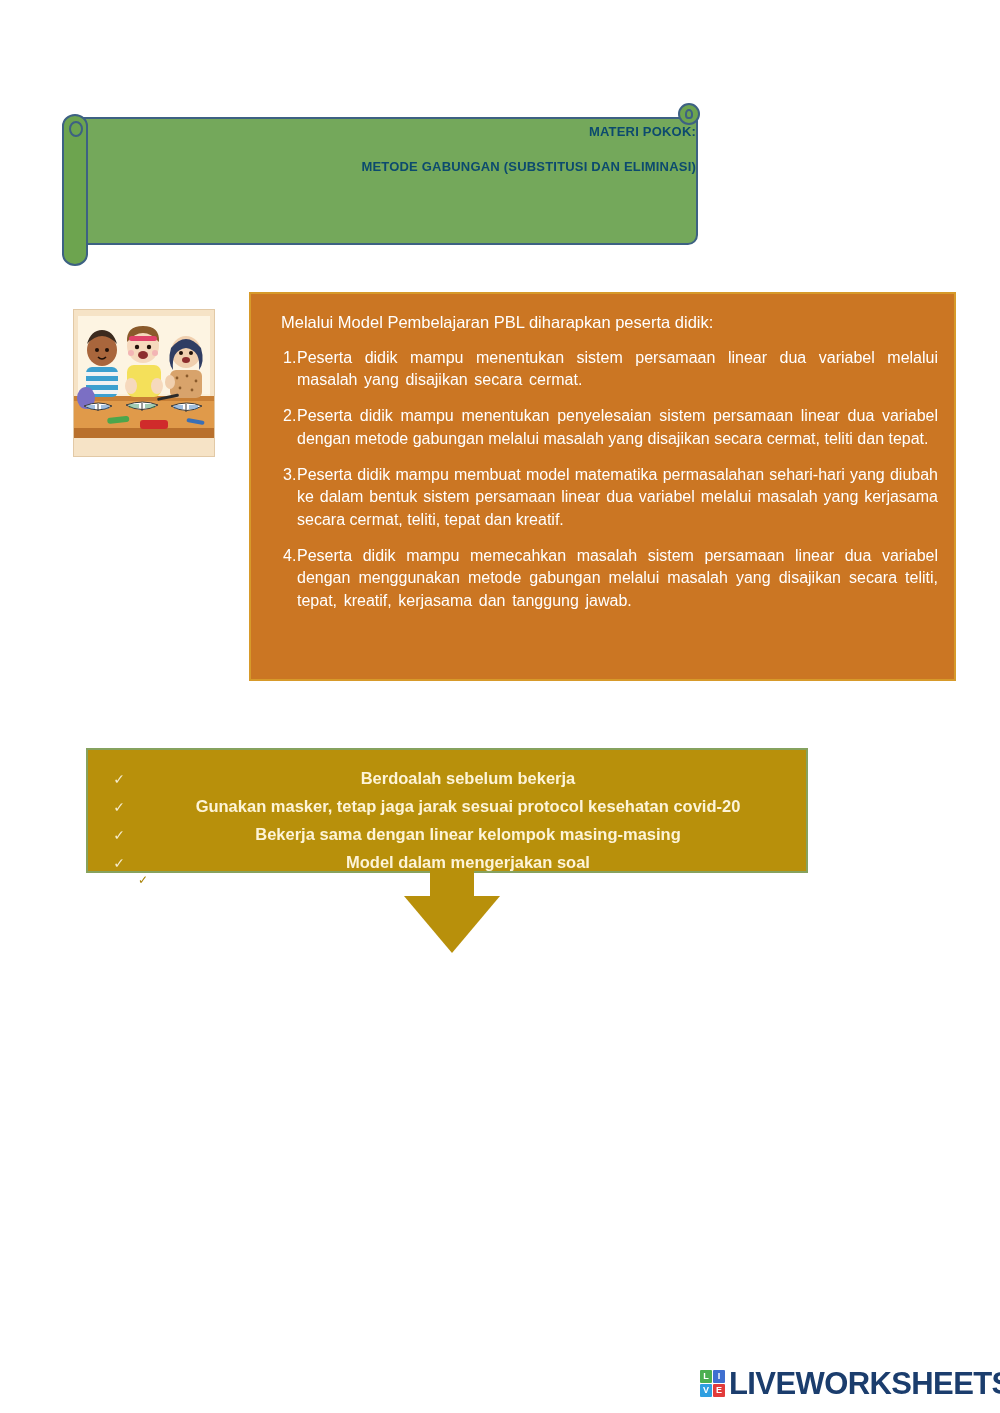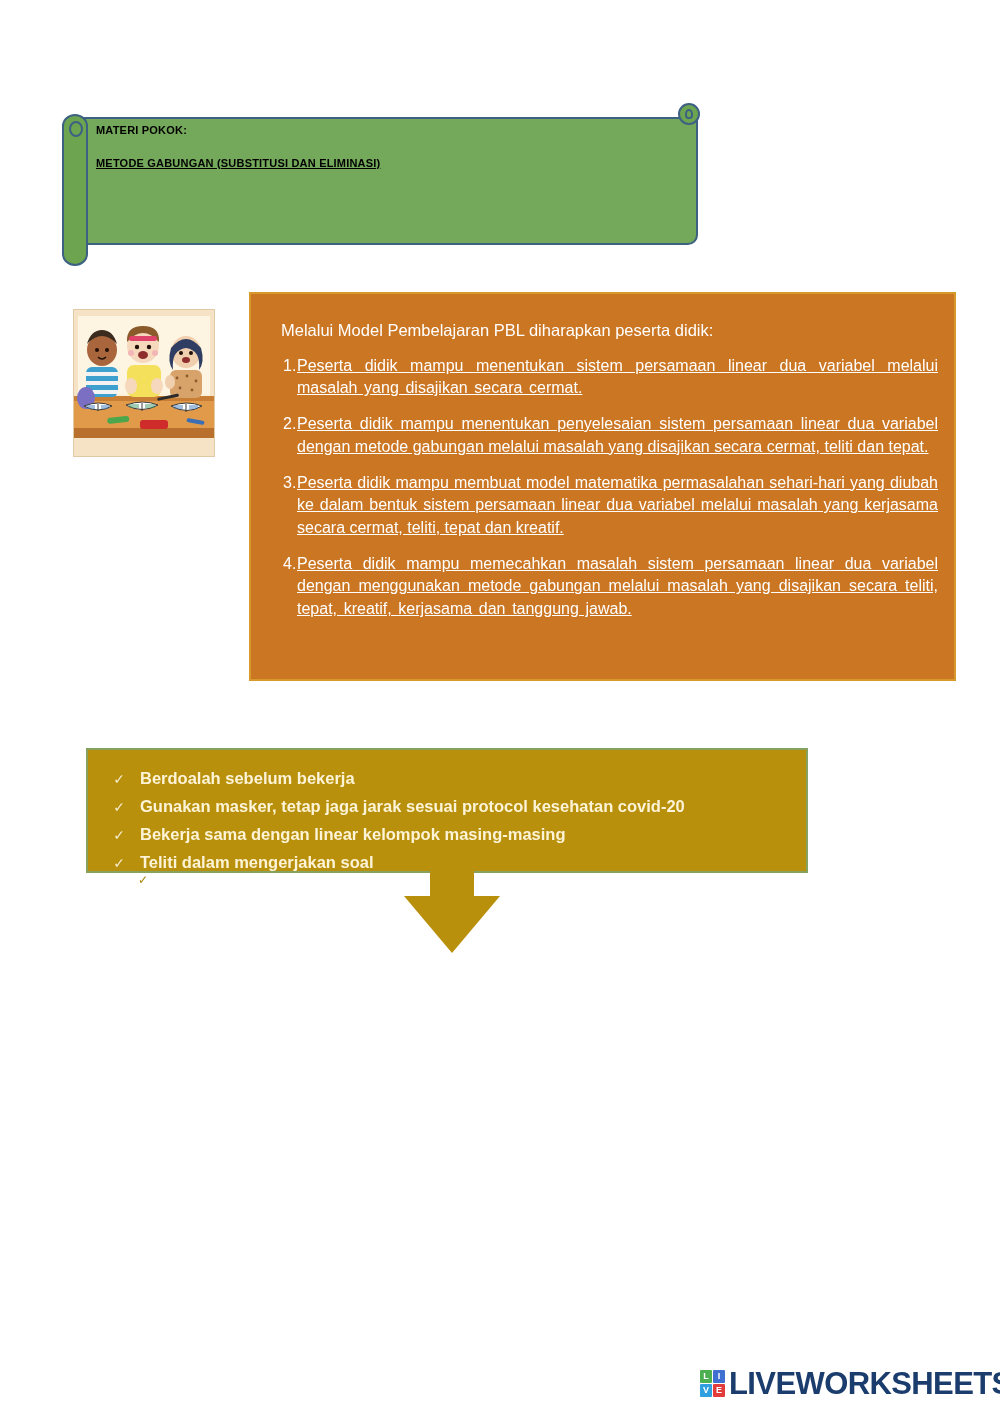--- a/index.html
+++ b/index.html
@@ -82,29 +82,30 @@
     box-sizing: border-box;
   }
   .banner-text {
     position: absolute;
     left: 34px;
     top: 22px;
     width: 600px;
     z-index: 5;
   }
   .banner-line {
-    color: #000000;
+    color: #0c4a6e;
     font-weight: bold;
-    font-size: 11px;
+    font-size: 13px;
     letter-spacing: 0.2px;
     line-height: 1;
     margin-bottom: 22px;
     white-space: nowrap;
-  }
-  .banner-line:last-child { margin-bottom: 0; text-decoration: underline; }
+    text-align: right;
+  }
+  .banner-line:last-child { margin-bottom: 0; }
 
   
   .illustration {
     position: absolute;
     left: 73px;
     top: 309px;
     width: 142px;
     height: 148px;
     background: #f2d9b8;
     border: 1px solid #e2c9a6;
@@ -121,21 +122,21 @@
     height: 389px;
     background: #cb7623;
     border: 2px solid #d79a2a;
     box-sizing: border-box;
     padding: 18px 16px 14px 16px;
   }
   .obj-intro {
     color: #ffffff;
     font-size: 16.5px;
     line-height: 1.25;
-    margin: 8px 0 14px 14px;
+    margin: 0 0 14px 14px;
   }
   .obj-list {
     margin: 0;
     padding: 0;
     list-style: none;
   }
   .obj-item {
     display: flex;
     color: #ffffff;
     font-size: 16px;
@@ -147,21 +148,20 @@
     flex: 0 0 auto;
     width: 30px;
     text-align: left;
     padding-left: 16px;
     box-sizing: border-box;
   }
   .obj-text {
     flex: 1 1 auto;
     text-align: justify;
     text-align-last: left;
-    text-decoration: underline;
   }
   .obj-text.loose { word-spacing: 2.2px; }
 
   
   .instructions-box {
     position: absolute;
     left: 86px;
     top: 748px;
     width: 722px;
     height: 125px;
@@ -184,21 +184,21 @@
     line-height: 1.7;
   }
   .instr-check {
     flex: 0 0 auto;
     width: 42px;
     text-align: center;
     font-size: 14px;
     font-weight: normal;
     color: #f5ecd0;
   }
-  .instr-label { flex: 1 1 auto; }
+  .instr-label { flex: 1 1 auto; text-align: center; }
   .instr-ghost {
     color: #a98408;
     font-size: 12px;
     line-height: 0.8;
     padding-left: 40px;
   }
   .arrow-stem {
     position: absolute;
     left: 430px;
     top: 871px;
@@ -377,21 +377,21 @@
     <li class="instr-item">
       <span class="instr-check">✓</span>
       <span class="instr-label">Gunakan masker, tetap jaga jarak sesuai protocol kesehatan covid-20</span>
     </li>
     <li class="instr-item">
       <span class="instr-check">✓</span>
       <span class="instr-label">Bekerja sama dengan linear kelompok masing-masing</span>
     </li>
     <li class="instr-item">
       <span class="instr-check">✓</span>
-      <span class="instr-label">Teliti dalam mengerjakan soal</span>
+      <span class="instr-label">Model dalam mengerjakan soal</span>
     </li>
   </ul>
   <div class="instr-ghost">✓</div>
 </div>
 <div class="arrow-stem"></div>
 <div class="arrow-head"></div>
 
 <div class="lw-logo">
   <div class="lw-tiles">
     <span class="lw-tile t-l">L</span>

